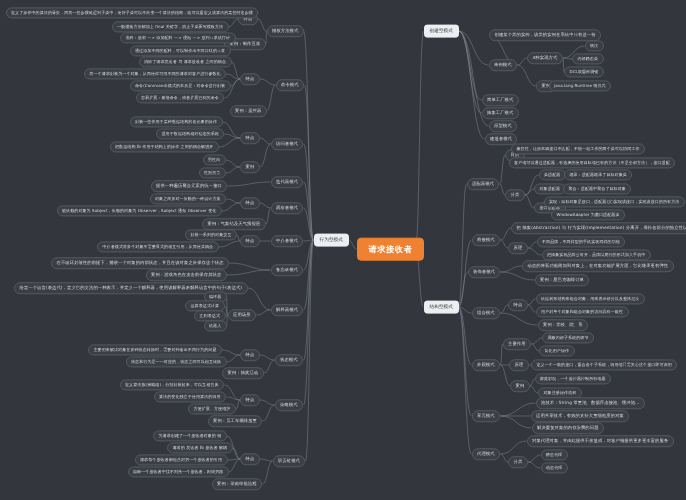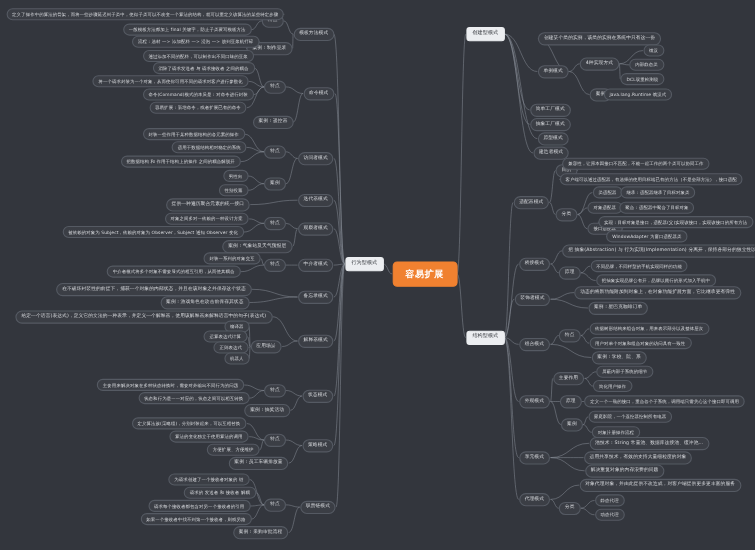--- a/index.html
+++ b/index.html
@@ -158,21 +158,21 @@
       <path d="M530,386 C534,386 534,393 538,393" stroke="#8a8f99" stroke-width="0.55" fill="none" opacity="0.85"></path>
       <path d="M500.5,416 C518,416 518,403 535.5,403" stroke="#8a8f99" stroke-width="0.55" fill="none" opacity="0.85"></path>
       <path d="M500.5,416 C515.5,416 515.5,416 530.5,416" stroke="#8a8f99" stroke-width="0.55" fill="none" opacity="0.85"></path>
       <path d="M500.5,416 C516,416 516,428 531.5,428" stroke="#8a8f99" stroke-width="0.55" fill="none" opacity="0.85"></path>
       <path d="M500.5,454 C513.5,454 513.5,441 526.5,441" stroke="#8a8f99" stroke-width="0.55" fill="none" opacity="0.85"></path>
       <path d="M500.5,454 C504.25,454 504.25,462 508,462" stroke="#8a8f99" stroke-width="0.55" fill="none" opacity="0.85"></path>
       <path d="M528,462 C534.25,462 534.25,455 540.5,455" stroke="#8a8f99" stroke-width="0.55" fill="none" opacity="0.85"></path>
       <path d="M528,462 C534.25,462 534.25,468 540.5,468" stroke="#8a8f99" stroke-width="0.55" fill="none" opacity="0.85"></path>
     </svg>
   <div id="node-layer">
-      <div class="node root" style="top: 249px; left: 356.5px;">容易扩展</div>
+      <div class="node root" style="top: 249px; left: 356.5px;">请求接收者</div>
       <div class="node lvl1 side-left" style="top: 240px; left: 313.5px;">行为型模式</div>
       <div class="node lvl1 side-right" style="top: 31px; left: 423.5px;">创建型模式</div>
       <div class="node lvl1 side-right" style="top: 307px; left: 423.5px;">结构型模式</div>
       <div class="node lvl2 side-left" style="top: 31px; left: 266.5px;">模板方法模式</div>
       <div class="node lvl2 side-left" style="top: 19px; left: 238px;">特点</div>
       <div class="node lvl2 leaf side-left" style="top: 13px; left: 5.5px;">定义了操作中的算法的骨架，而将一些步骤延迟到子类中，使得子类可以不改变一个算法的结构，就可以重定义该算法的某些特定步骤</div>
       <div class="node lvl2 leaf side-left" style="top: 27px; left: 111.5px;">一般模板方法都加上 final 关键字，防止子类覆写模板方法</div>
       <div class="node lvl2 side-left" style="top: 44px; left: 224px;">案例：制作豆浆</div>
       <div class="node lvl2 leaf side-left" style="top: 38px; left: 120px;">流程：选材 —&gt; 添加配料 —&gt; 浸泡 —&gt; 放到豆浆机打碎</div>
       <div class="node lvl2 leaf side-left" style="top: 51px; left: 129.5px;">通过添加不同的配料，可以制作出不同口味的豆浆</div>

